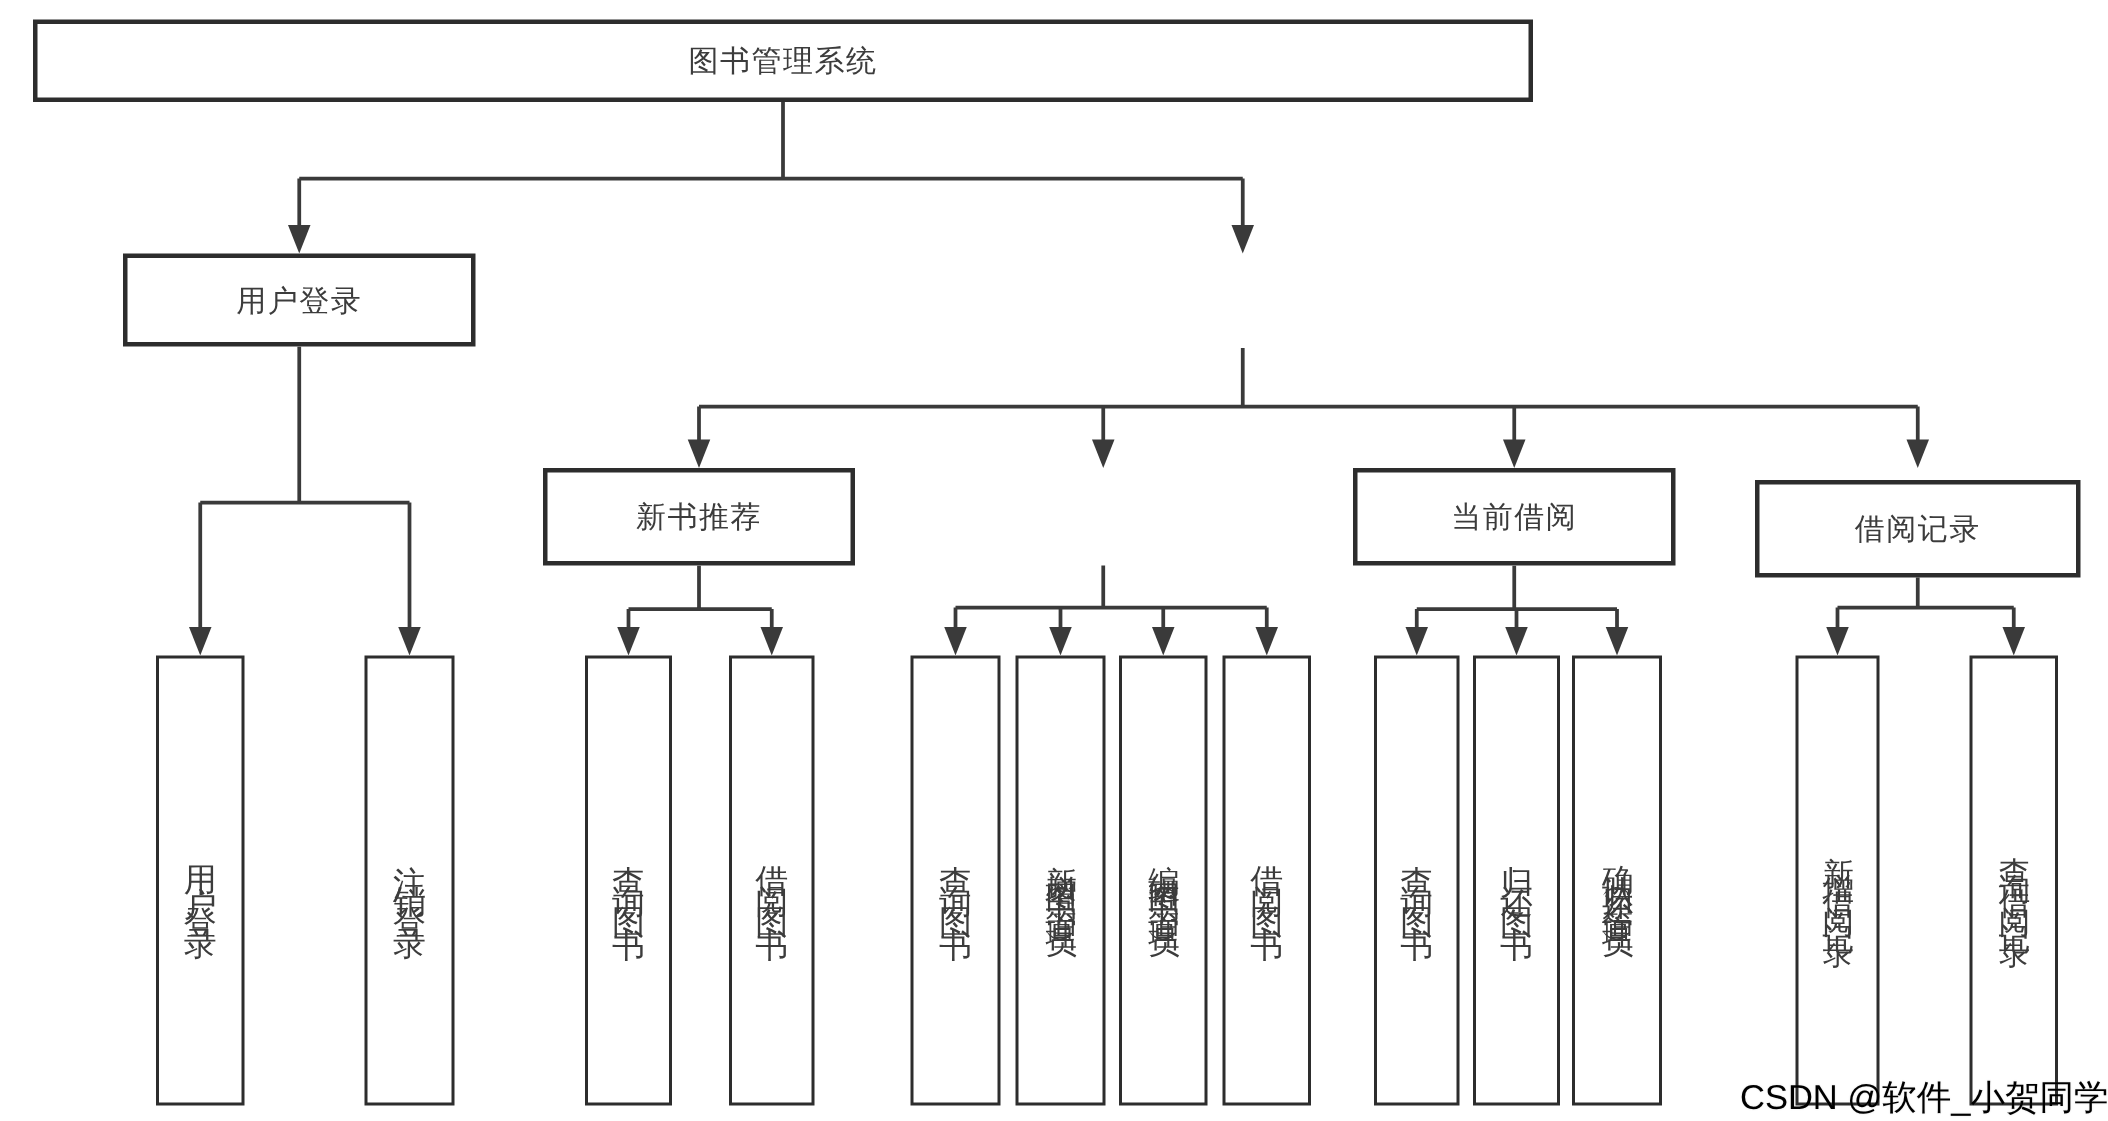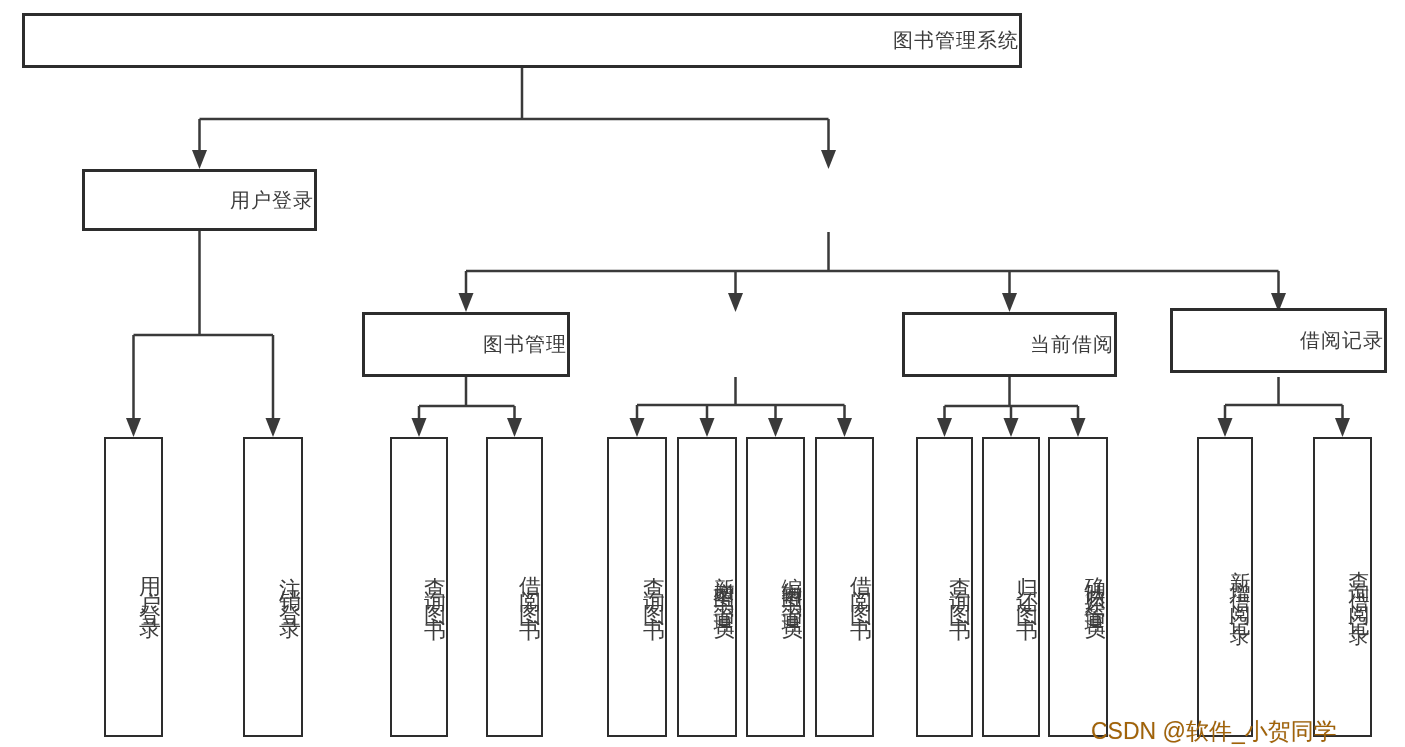--- a/index.html
+++ b/index.html
@@ -2,34 +2,34 @@
 <html><head>
 <meta charset="utf-8">
 <style>
   * { margin:0; padding:0; box-sizing:border-box; }
   html,body { background:#ffffff; }
   body { font-family:"Liberation Sans","DejaVu Sans",sans-serif; }
   .canvas { position:relative; width:1405px; height:747px; background:#ffffff; overflow:hidden; }
   svg.connectors { position:absolute; left:0; top:0; z-index:1; }
   .box {
     position:absolute; background:#ffffff; border:3px solid #2d2d2d;
-    display:flex; align-items:center; justify-content:flex-end;
+    display:flex; align-items:center; justify-content:center;
     color:#3c3c3c; z-index:2;
   }
   .box.v { border-width:2.5px; }
   .lbl { font-size:20px; letter-spacing:1px; white-space:nowrap; }
   .vlbl {
     writing-mode:vertical-rl; text-orientation:mixed;
     font-size:22px; line-height:1; letter-spacing:14px;
   }
   .vlbl.mid  { font-size:21px; letter-spacing:11px; }
   .vlbl.long { font-size:21px; letter-spacing:6px; }
   .watermark {
-    position:absolute; left:1091px; top:716px; width:245px;
-    font-size:23px; color:#a16207; z-index:6; white-space:nowrap;
+    position:absolute; left:1160px; top:716px; width:245px;
+    font-size:23px; color:#000000; z-index:6; white-space:nowrap;
     text-shadow:0 0 1px rgba(120,120,120,0.35);
   }
 </style>
 </head>
 <body>
 
 <div class="canvas">
 
   <svg class="connectors" width="1405" height="747" viewBox="0 0 1405 747">
     <path fill="none" stroke="#3a3a3a" stroke-width="2.5" d="
@@ -65,26 +65,26 @@
 
   <div class="box h" style="left:22px;top:13px;width:1000px;height:55px">
     <span class="lbl">图书管理系统</span>
   </div>
 
   <div class="box h" style="left:82px;top:169px;width:235px;height:62px">
     <span class="lbl">用户登录</span>
   </div>
 
   <div class="box h" style="left:362px;top:312px;width:208px;height:65px">
-    <span class="lbl">图书管理</span>
+    <span class="lbl">新书推荐</span>
   </div>
   <div class="box h" style="left:902px;top:312px;width:215px;height:65px">
     <span class="lbl">当前借阅</span>
   </div>
-  <div class="box h" style="left:1170px;top:308px;width:217px;height:65px">
+  <div class="box h" style="left:1170px;top:320px;width:217px;height:65px">
     <span class="lbl">借阅记录</span>
   </div>
 
   <div class="box v" style="left:104px;top:437px;width:59px;height:300px">
     <span class="vlbl">用户登录</span>
   </div>
   <div class="box v" style="left:243px;top:437px;width:60px;height:300px">
     <span class="vlbl">注销登录</span>
   </div>
 

